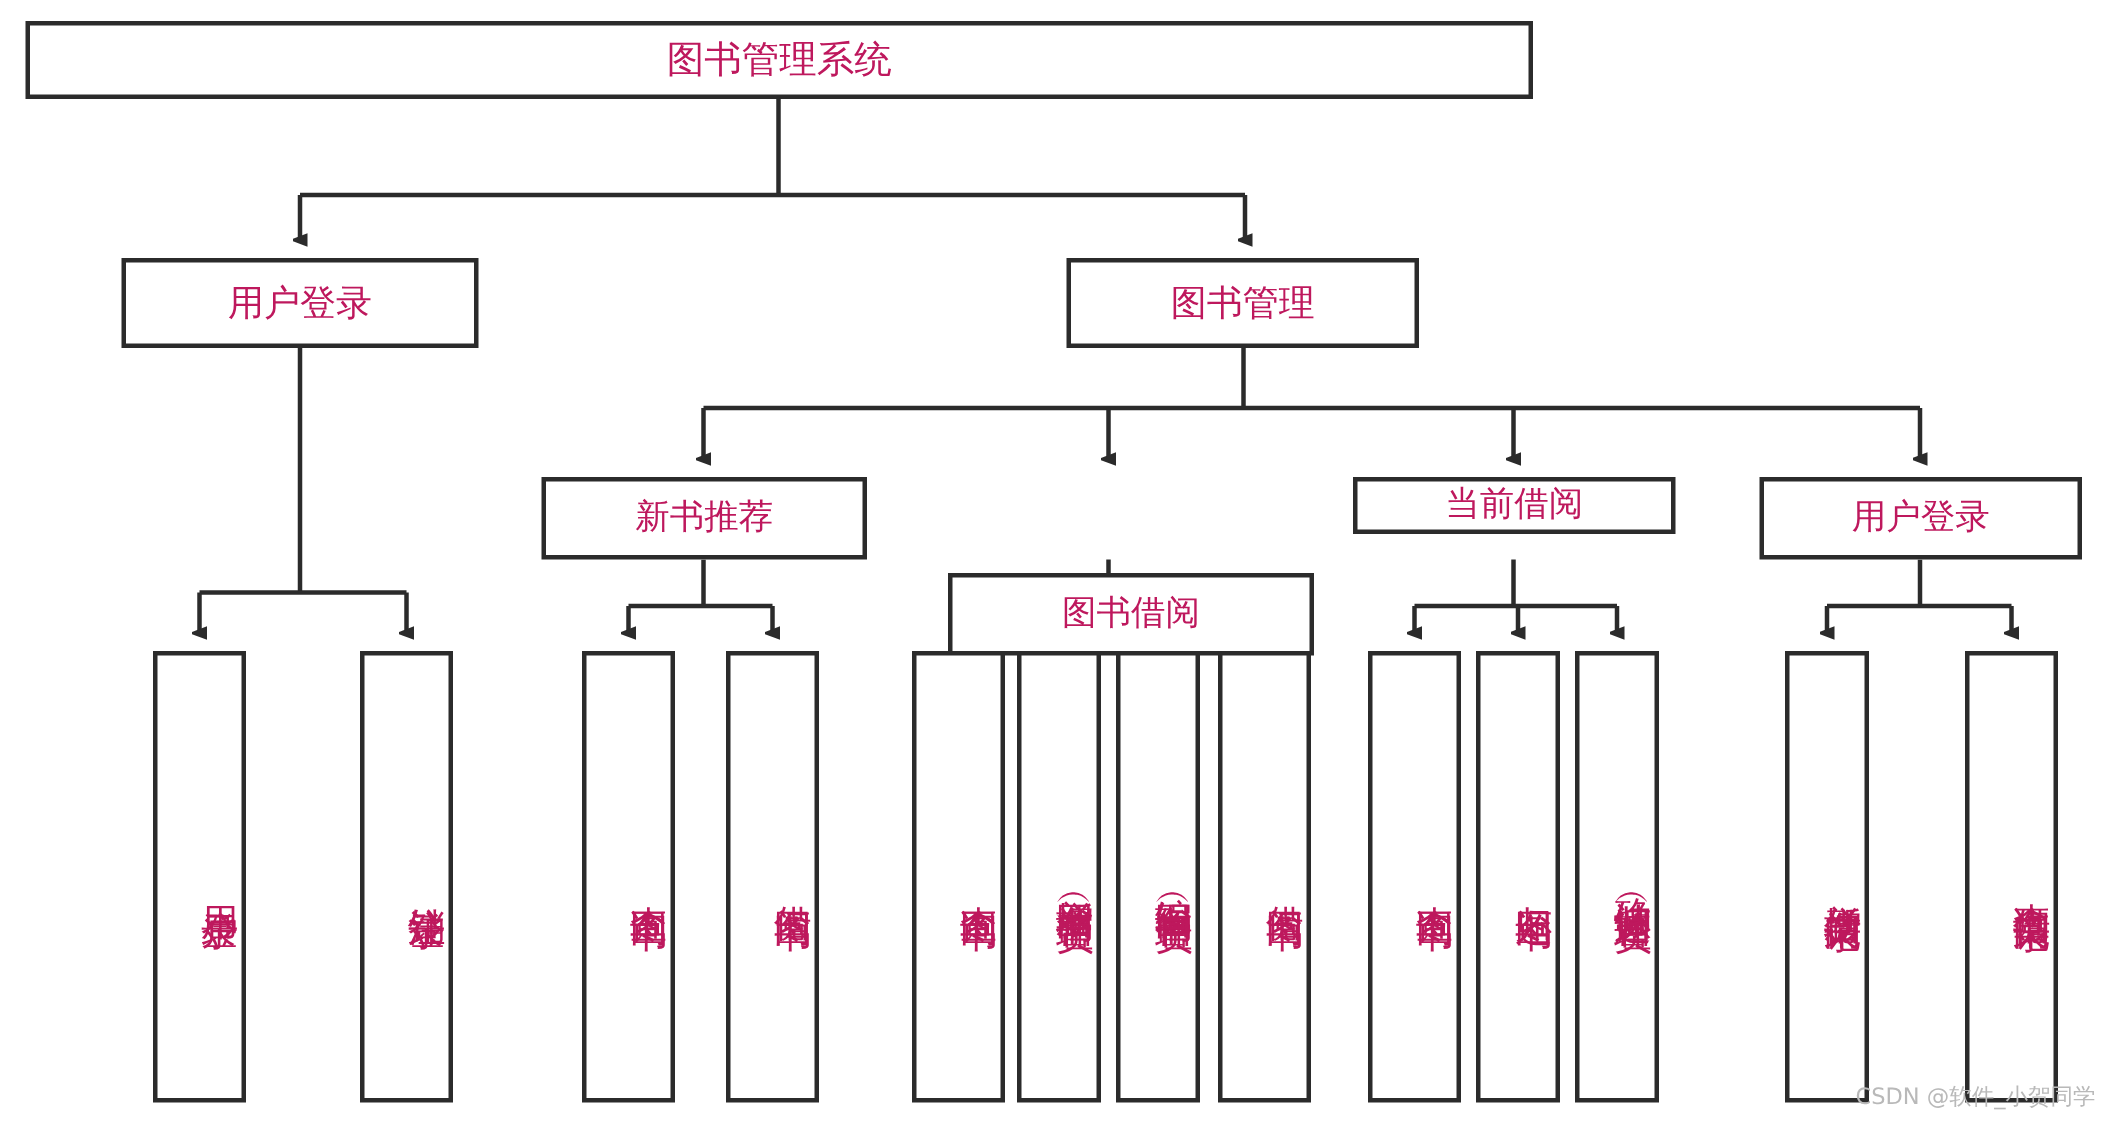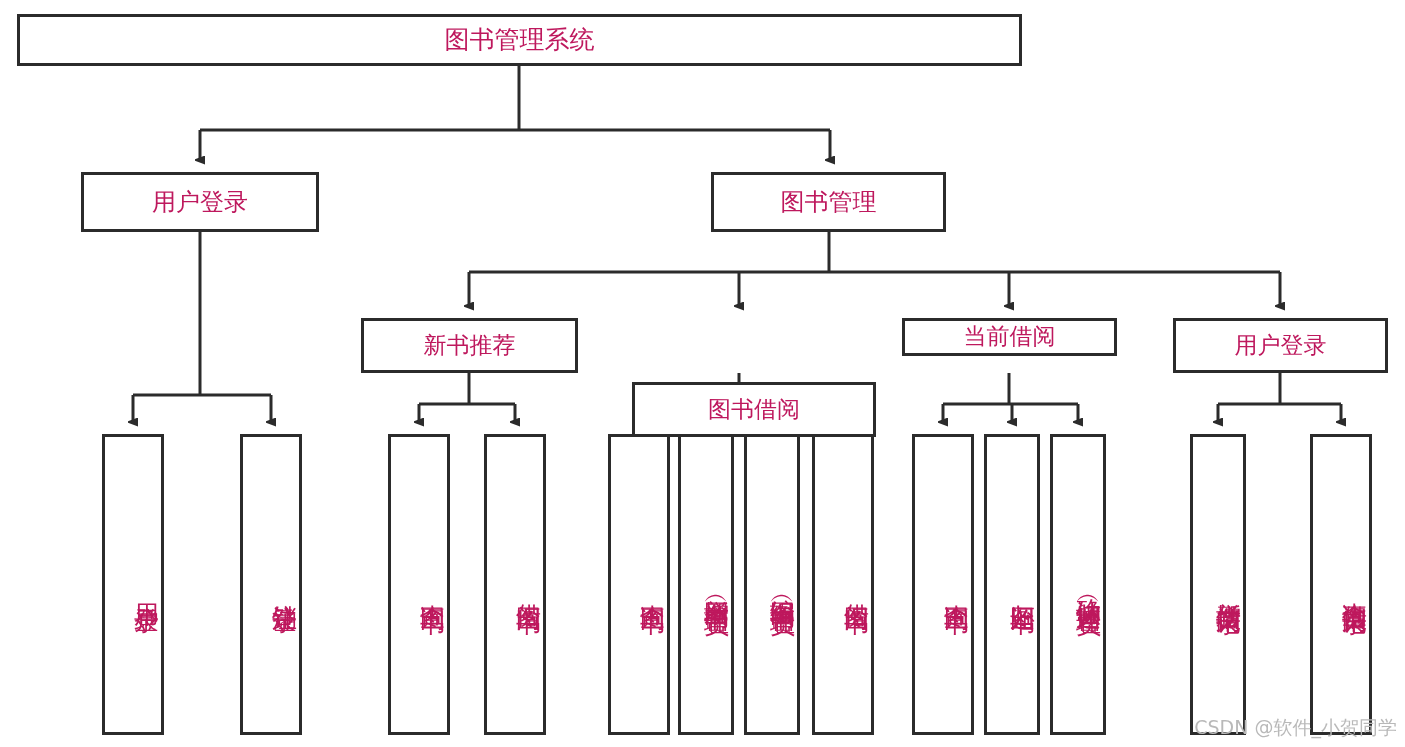--- a/index.html
+++ b/index.html
@@ -54,21 +54,21 @@
     align-items: flex-start;
     justify-content: center;
     padding-top: 6px;
     letter-spacing: 2px;
     white-space: nowrap;
   }
   .watermark {
     position: absolute;
     right: 8px;
     bottom: 6px;
-    font-size: 19px;
+    font-size: 15px;
     color: #b9b9b9;
     z-index: 5;
     white-space: nowrap;
     font-family: "DejaVu Sans", "Liberation Sans", sans-serif;
   }
 </style>
 </head>
 <body>
 
 <div id="stage">

